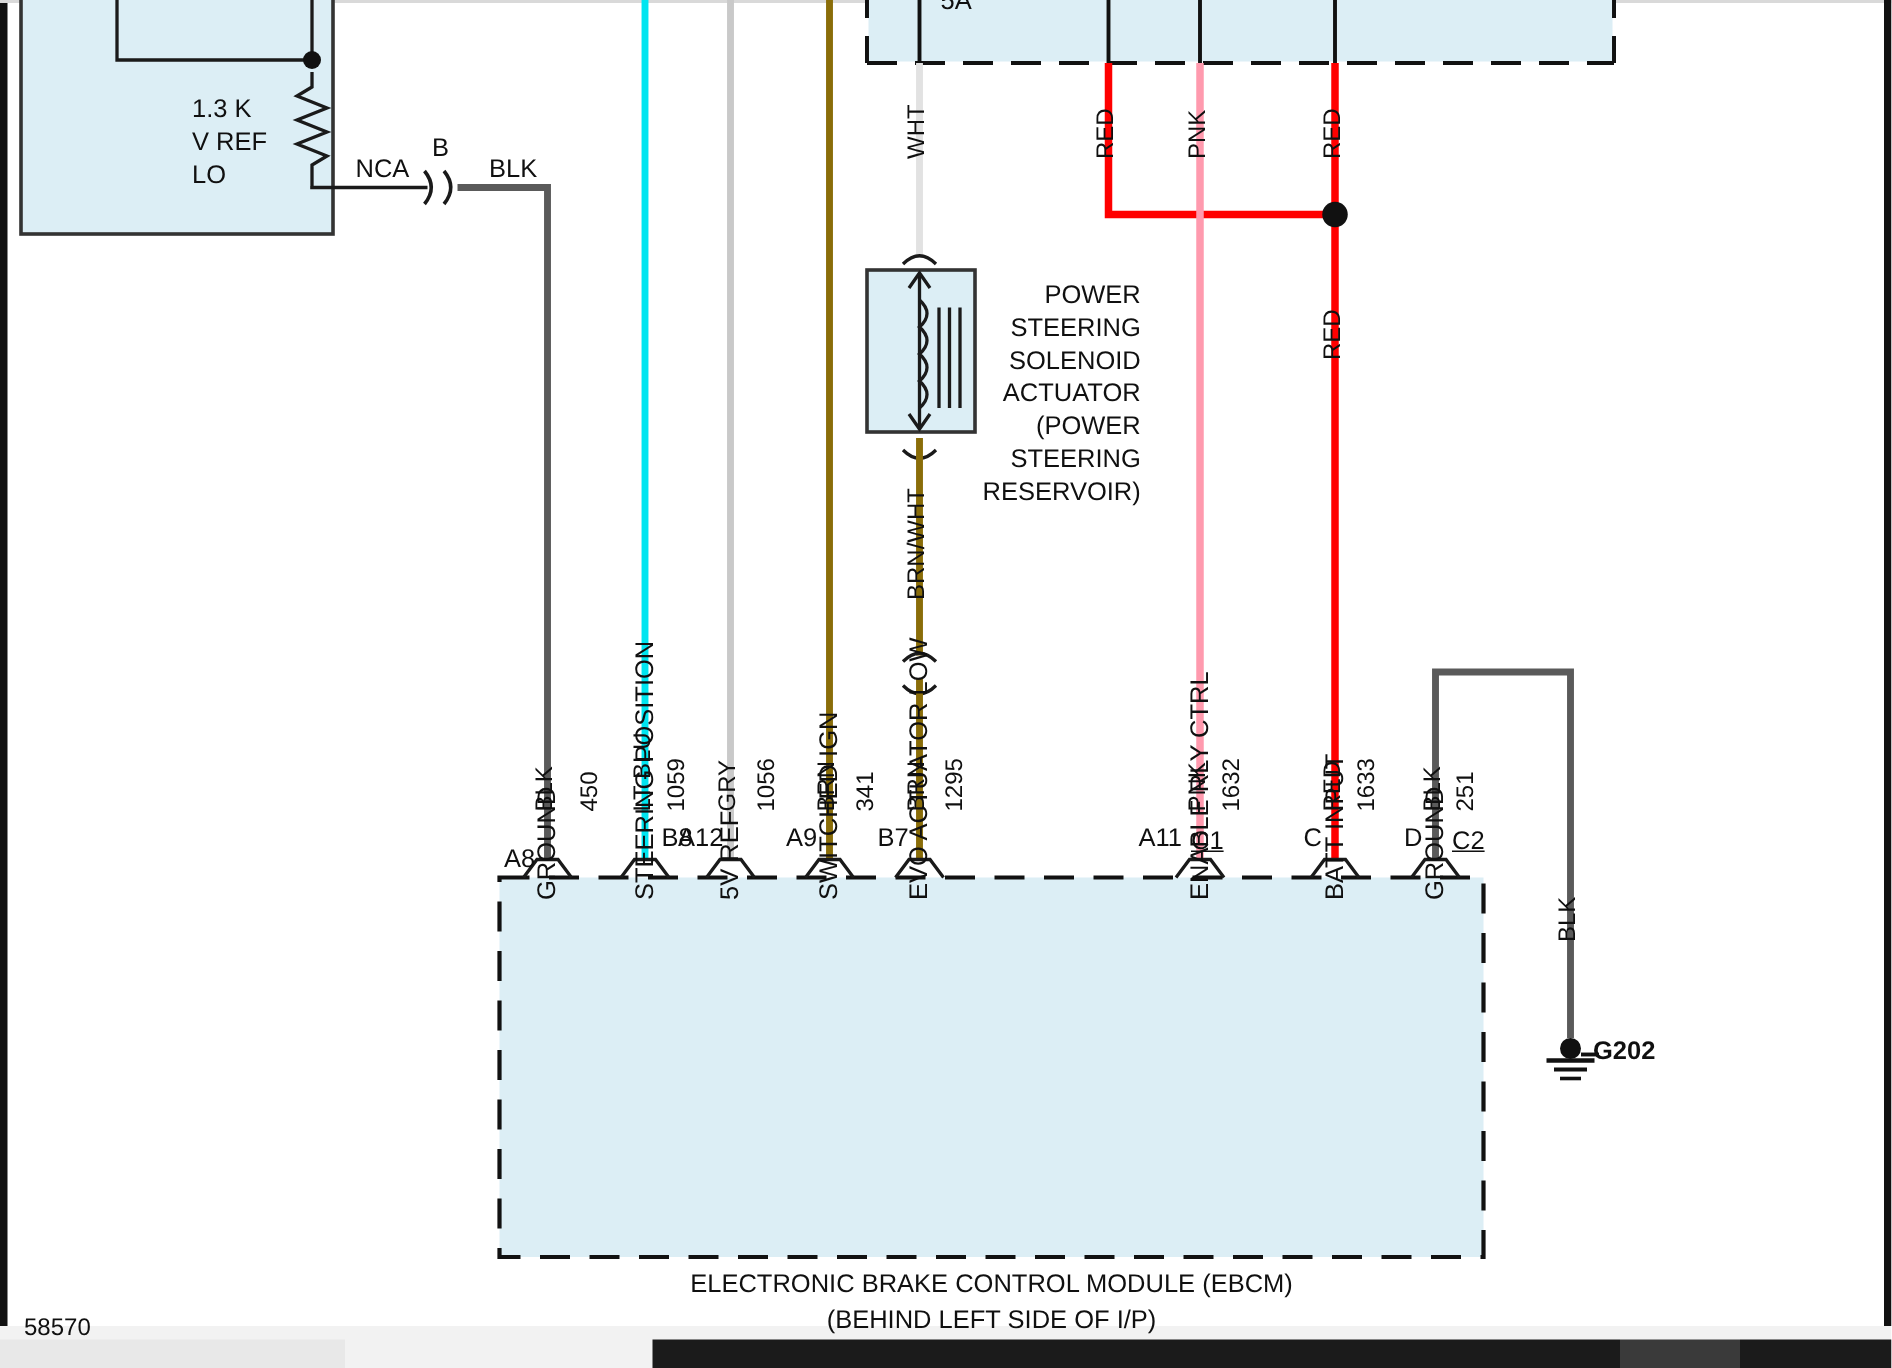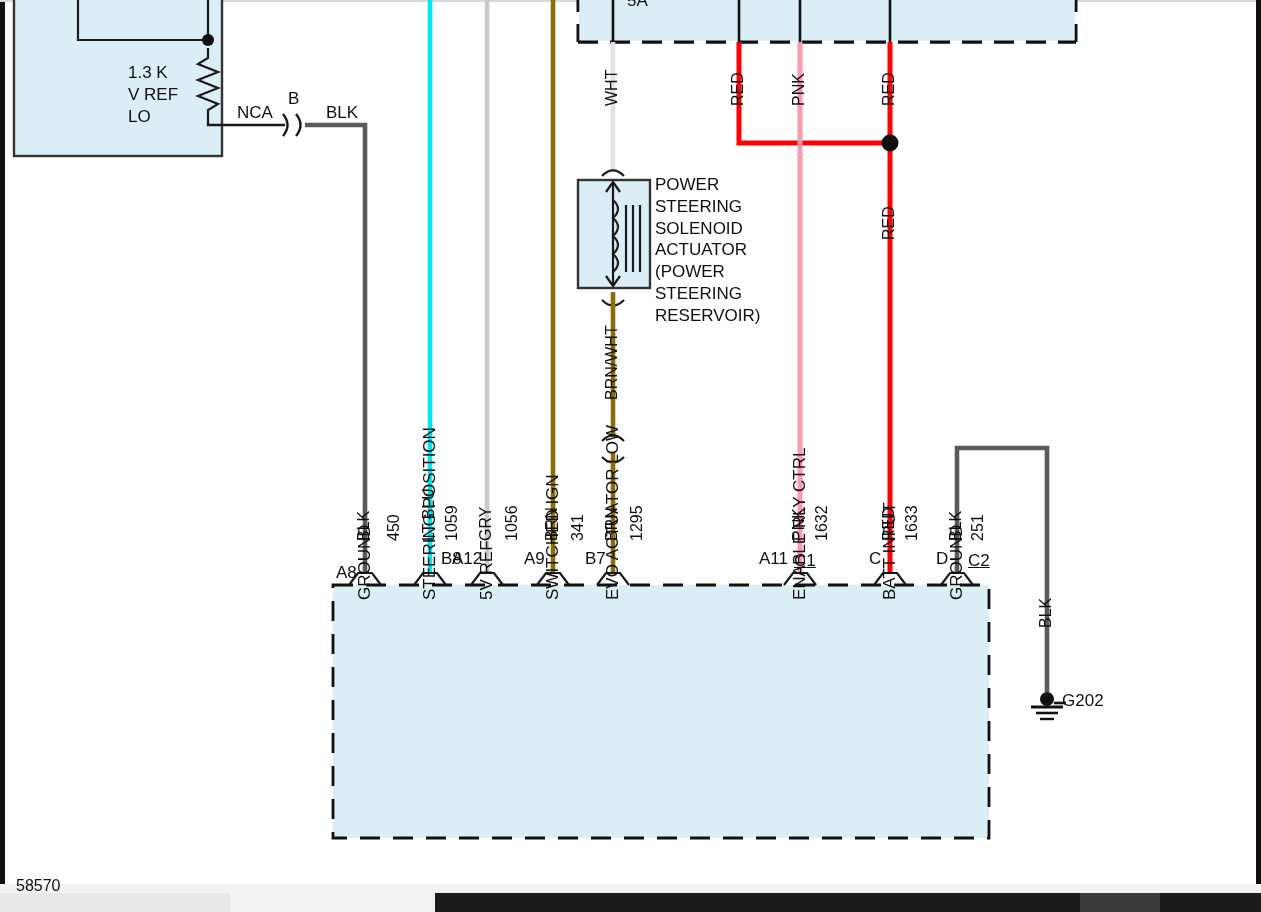--- a/index.html
+++ b/index.html
@@ -176,21 +176,21 @@
 
 
   <div class="lbl s17" style="left:627px;top:-9px;">5A</div>
 
   <div class="lbl s16 vert" style="left:603px;top:106px;">WHT</div>
   <div class="lbl s16 vert" style="left:729px;top:106px;">RED</div>
   <div class="lbl s16 vert" style="left:790px;top:106px;">PNK</div>
   <div class="lbl s16 vert" style="left:880px;top:106px;">RED</div>
   <div class="lbl s16 vert" style="left:880px;top:240px;">RED</div>
 
-  <div class="lbl s17 blockcap" style="left:655px;top:174px;">POWER
+  <div class="lbl s17 blockcap" style="left:655px;top:186px;text-align:right;">POWER
 STEERING
 SOLENOID
 ACTUATOR
 (POWER
 STEERING
 RESERVOIR)</div>
 
   <div class="lbl s16 vert" style="left:603px;top:400px;">BRN/WHT</div>
 
   <div class="lbl s16 vert" style="left:355px;top:541px;">BLK</div>
@@ -226,18 +226,20 @@
   <div class="lbl s17 vert" style="left:355px;top:600px;">GROUND</div>
   <div class="lbl s17 vert" style="left:420px;top:600px;">STEERING POSITION</div>
   <div class="lbl s17 vert" style="left:477px;top:600px;">5V REF</div>
   <div class="lbl s17 vert" style="left:543px;top:600px;">SWITCHED IGN</div>
   <div class="lbl s17 vert" style="left:603px;top:600px;">EVO ACTUATOR LOW</div>
   <div class="lbl s17 vert" style="left:790px;top:600px;">ENABLE RLY CTRL</div>
   <div class="lbl s17 vert" style="left:880px;top:600px;">BATT INPUT</div>
   <div class="lbl s17 vert" style="left:947px;top:600px;">GROUND</div>
 
   <div class="lbl s16 vert" style="left:1037px;top:628px;">BLK</div>
-  <div class="lbl s17" style="left:1062px;top:691px;">G202</div>
-
+  <div class="lbl s17" style="left:1062px;top:691px;font-weight:bold;">G202</div>
+
+  <div class="lbl s17 ctr" style="left:333px;top:846px;width:656px;">ELECTRONIC BRAKE CONTROL MODULE (EBCM)</div>
+  <div class="lbl s17 ctr" style="left:333px;top:870px;width:656px;">(BEHIND LEFT SIDE OF I/P)</div>
 
   <div class="lbl s16" style="left:16px;top:877px;">58570</div>
 
 </div>
 
 </body></html>

